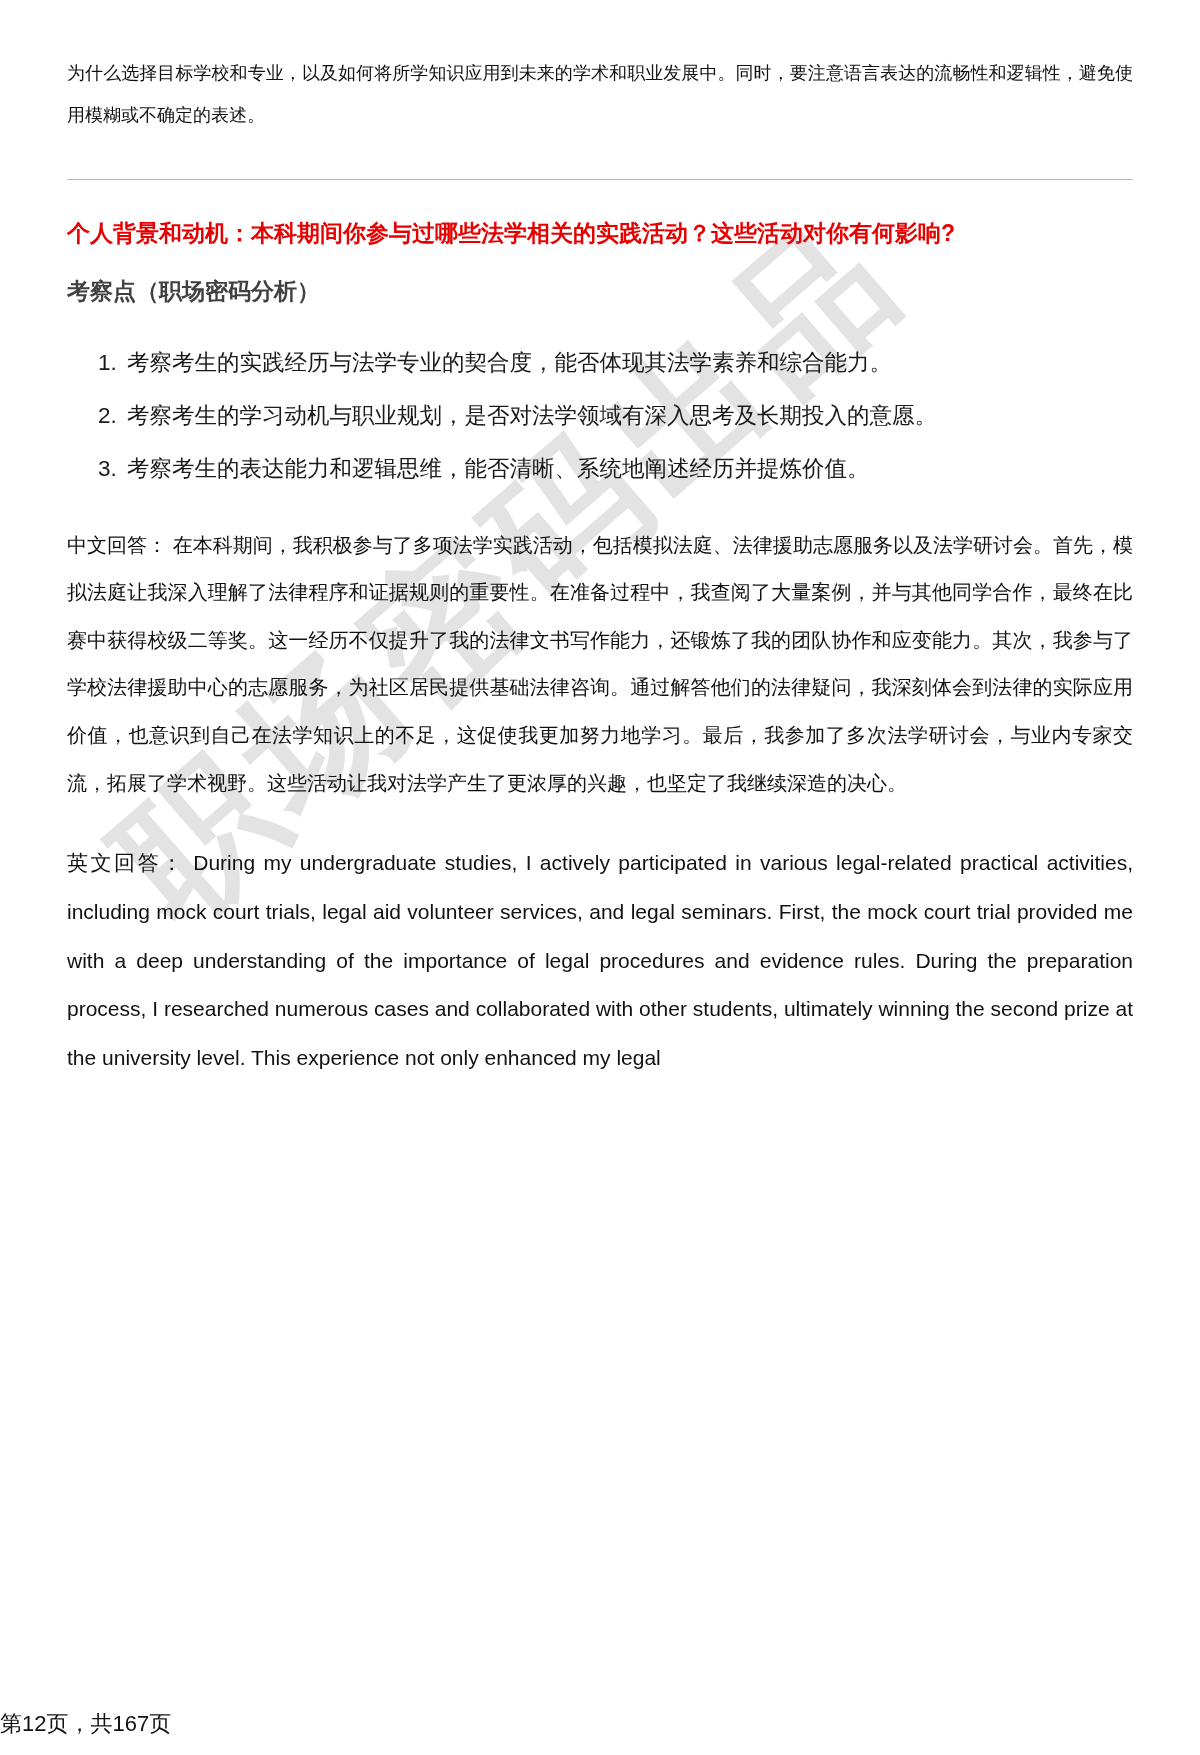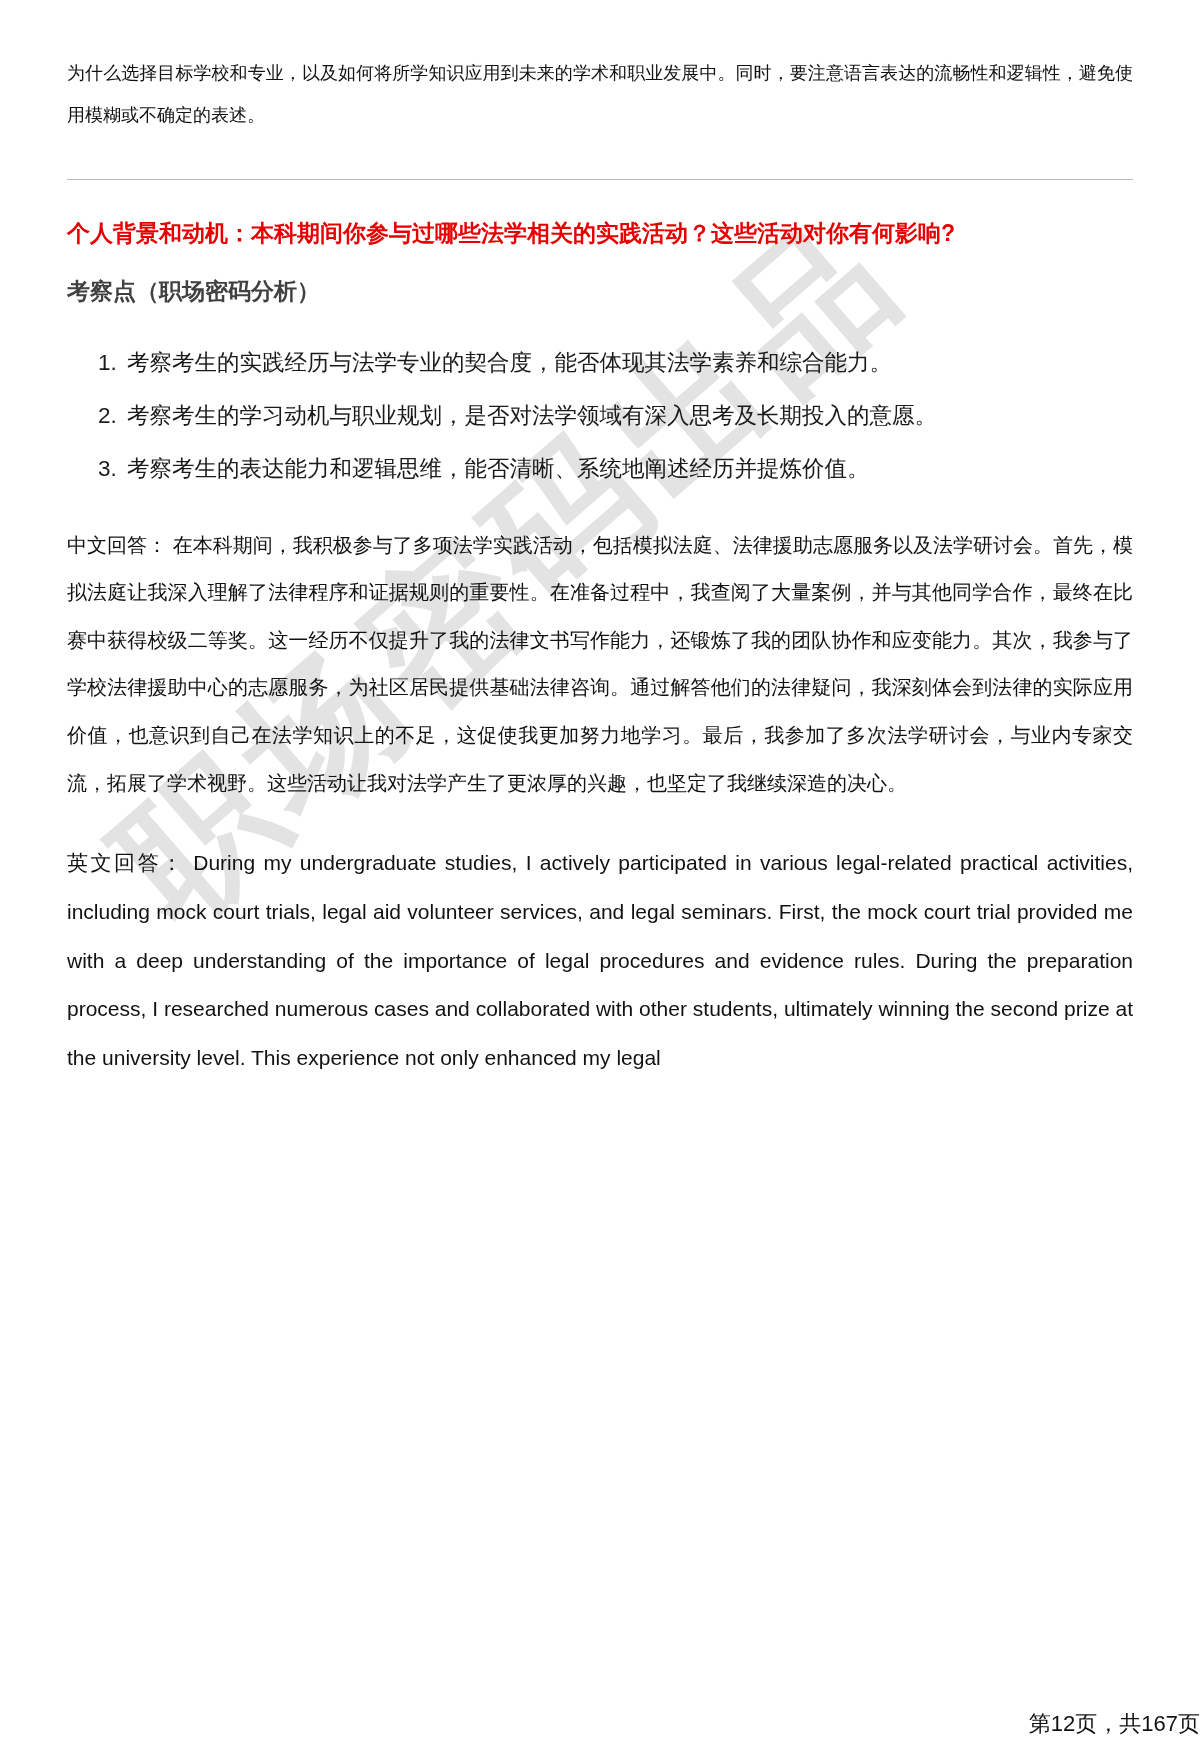--- a/index.html
+++ b/index.html
@@ -85,21 +85,21 @@
     white-space: nowrap;
     user-select: none;
     pointer-events: none;
   }
   .footer {
     position: absolute;
     z-index: 1;
     left: 0;
     right: 0;
     bottom: 16px;
-    text-align: right;
+    text-align: left;
     font-size: 22px;
     color: #111111;
   }
 </style>
 </head>
 <body>
 
 <div class="page">
 
   <div class="watermark">职场密码出品</div>

